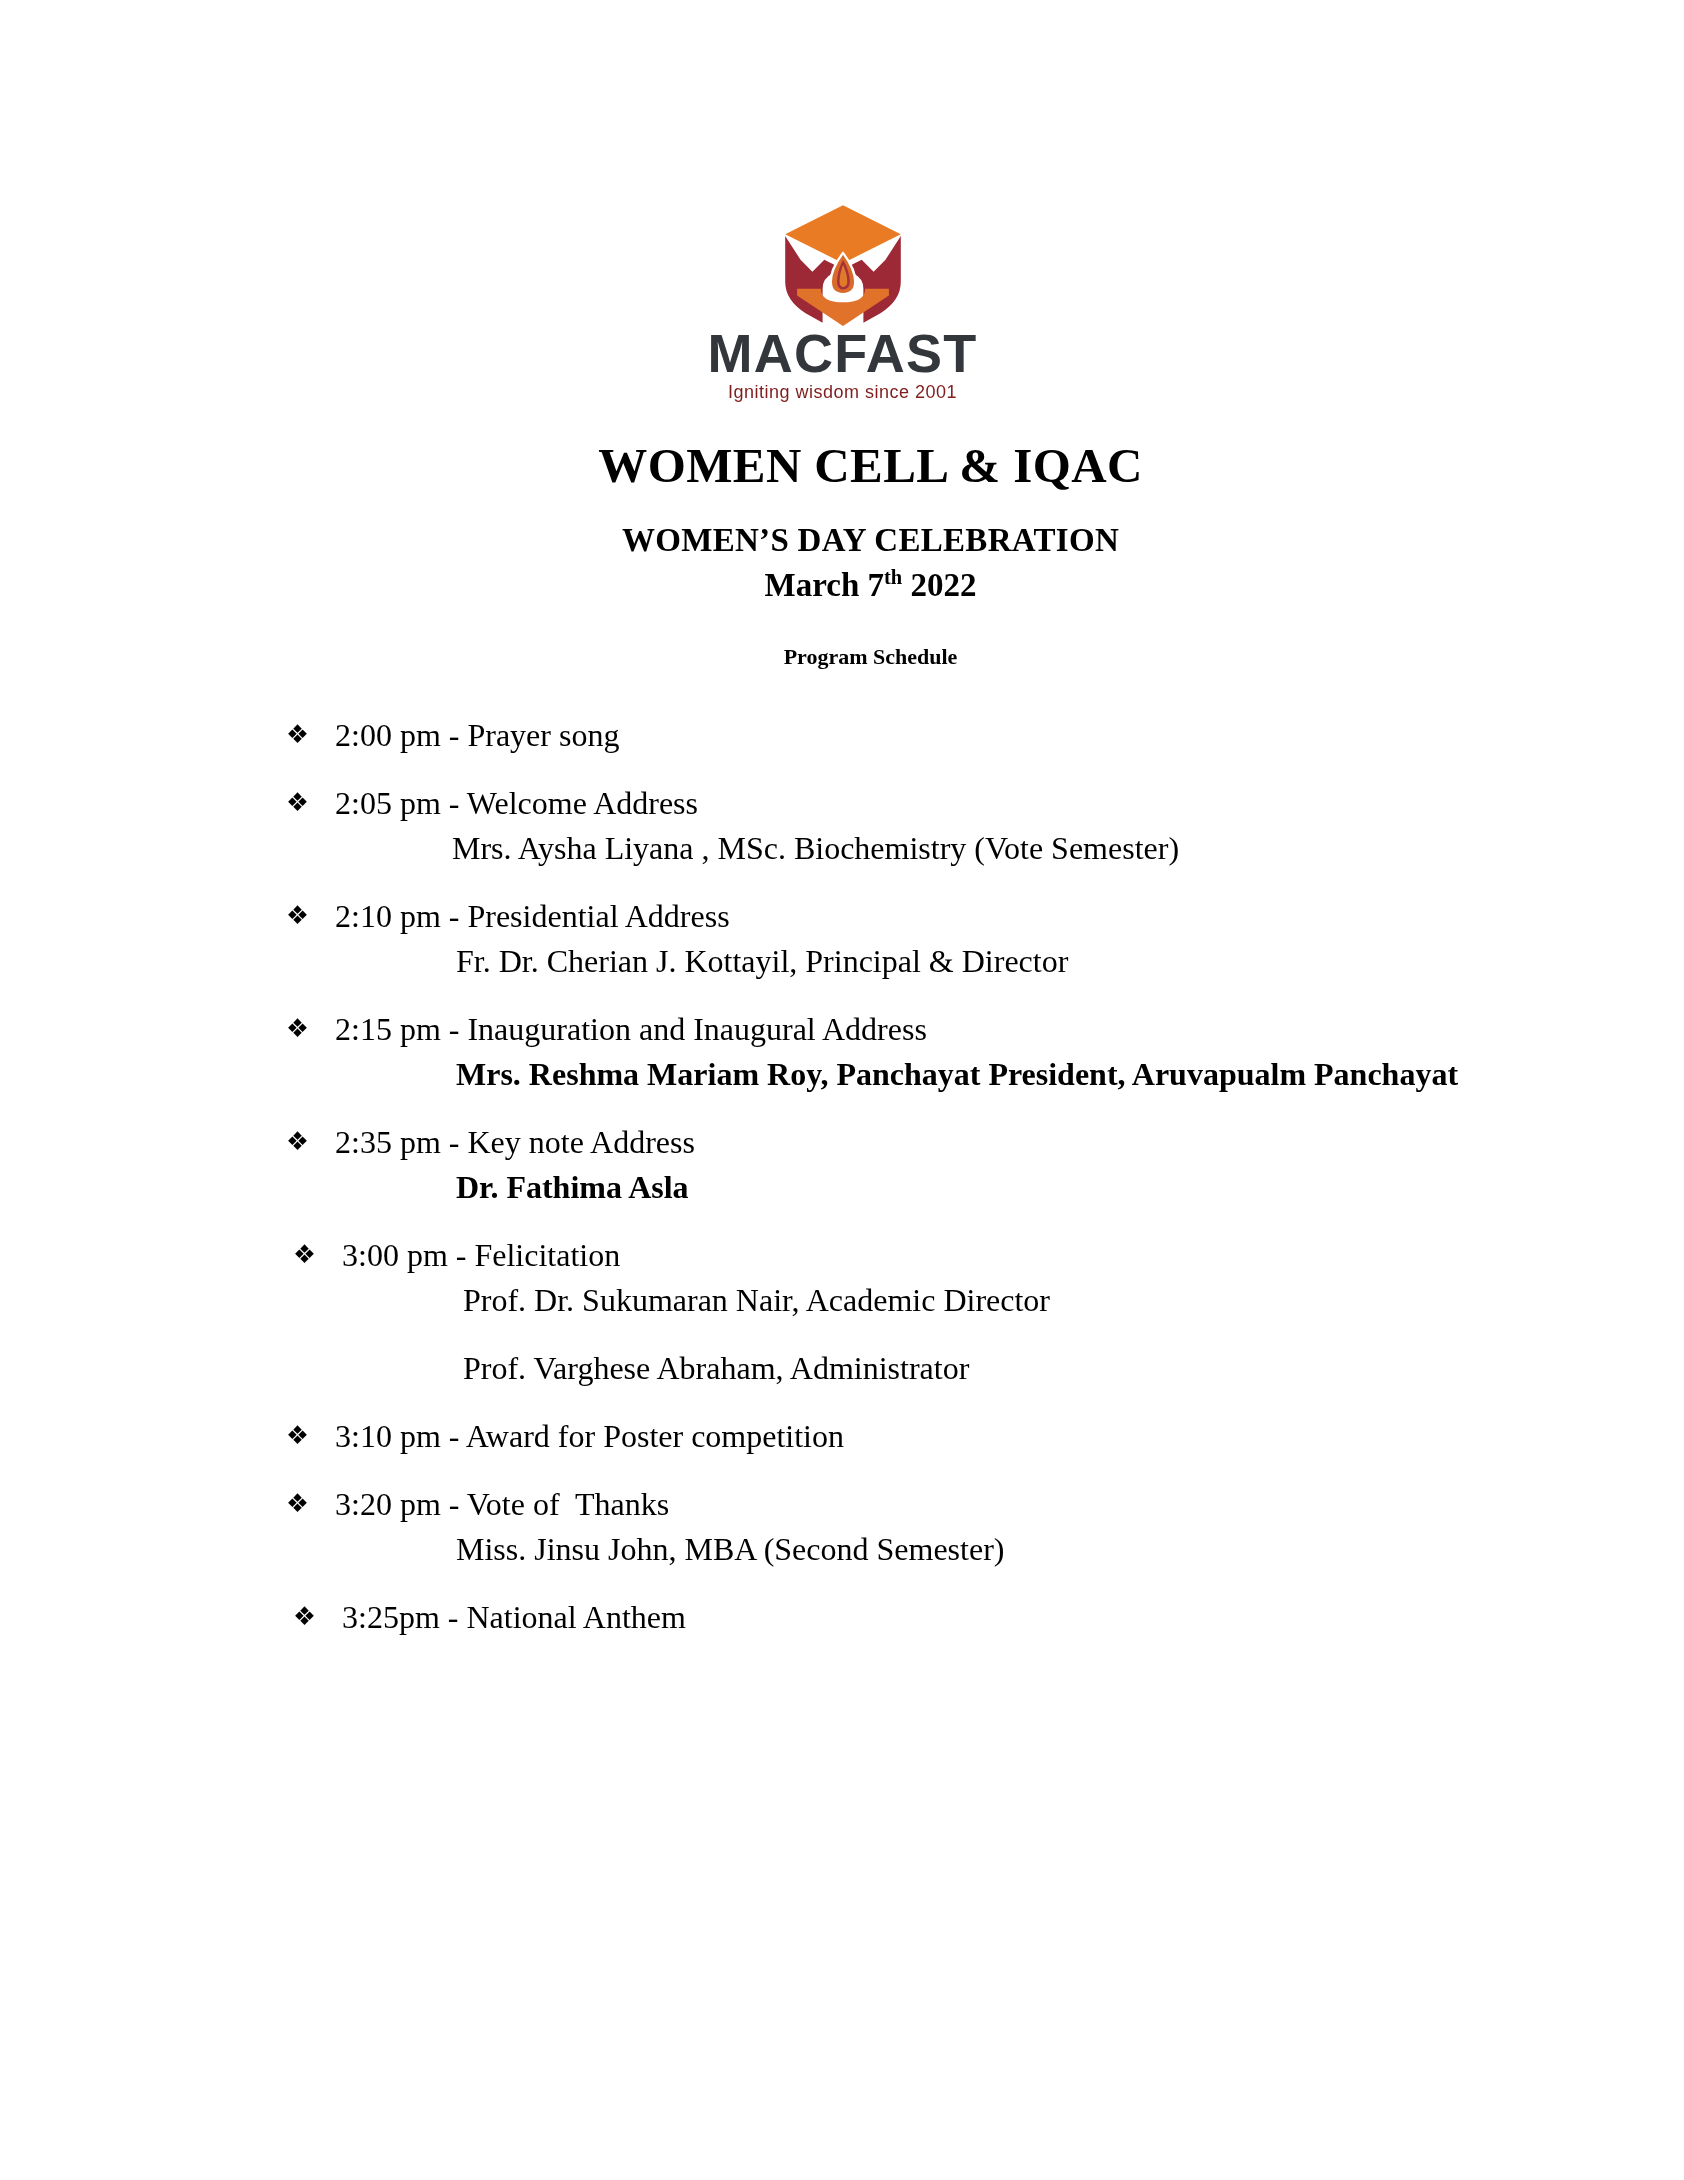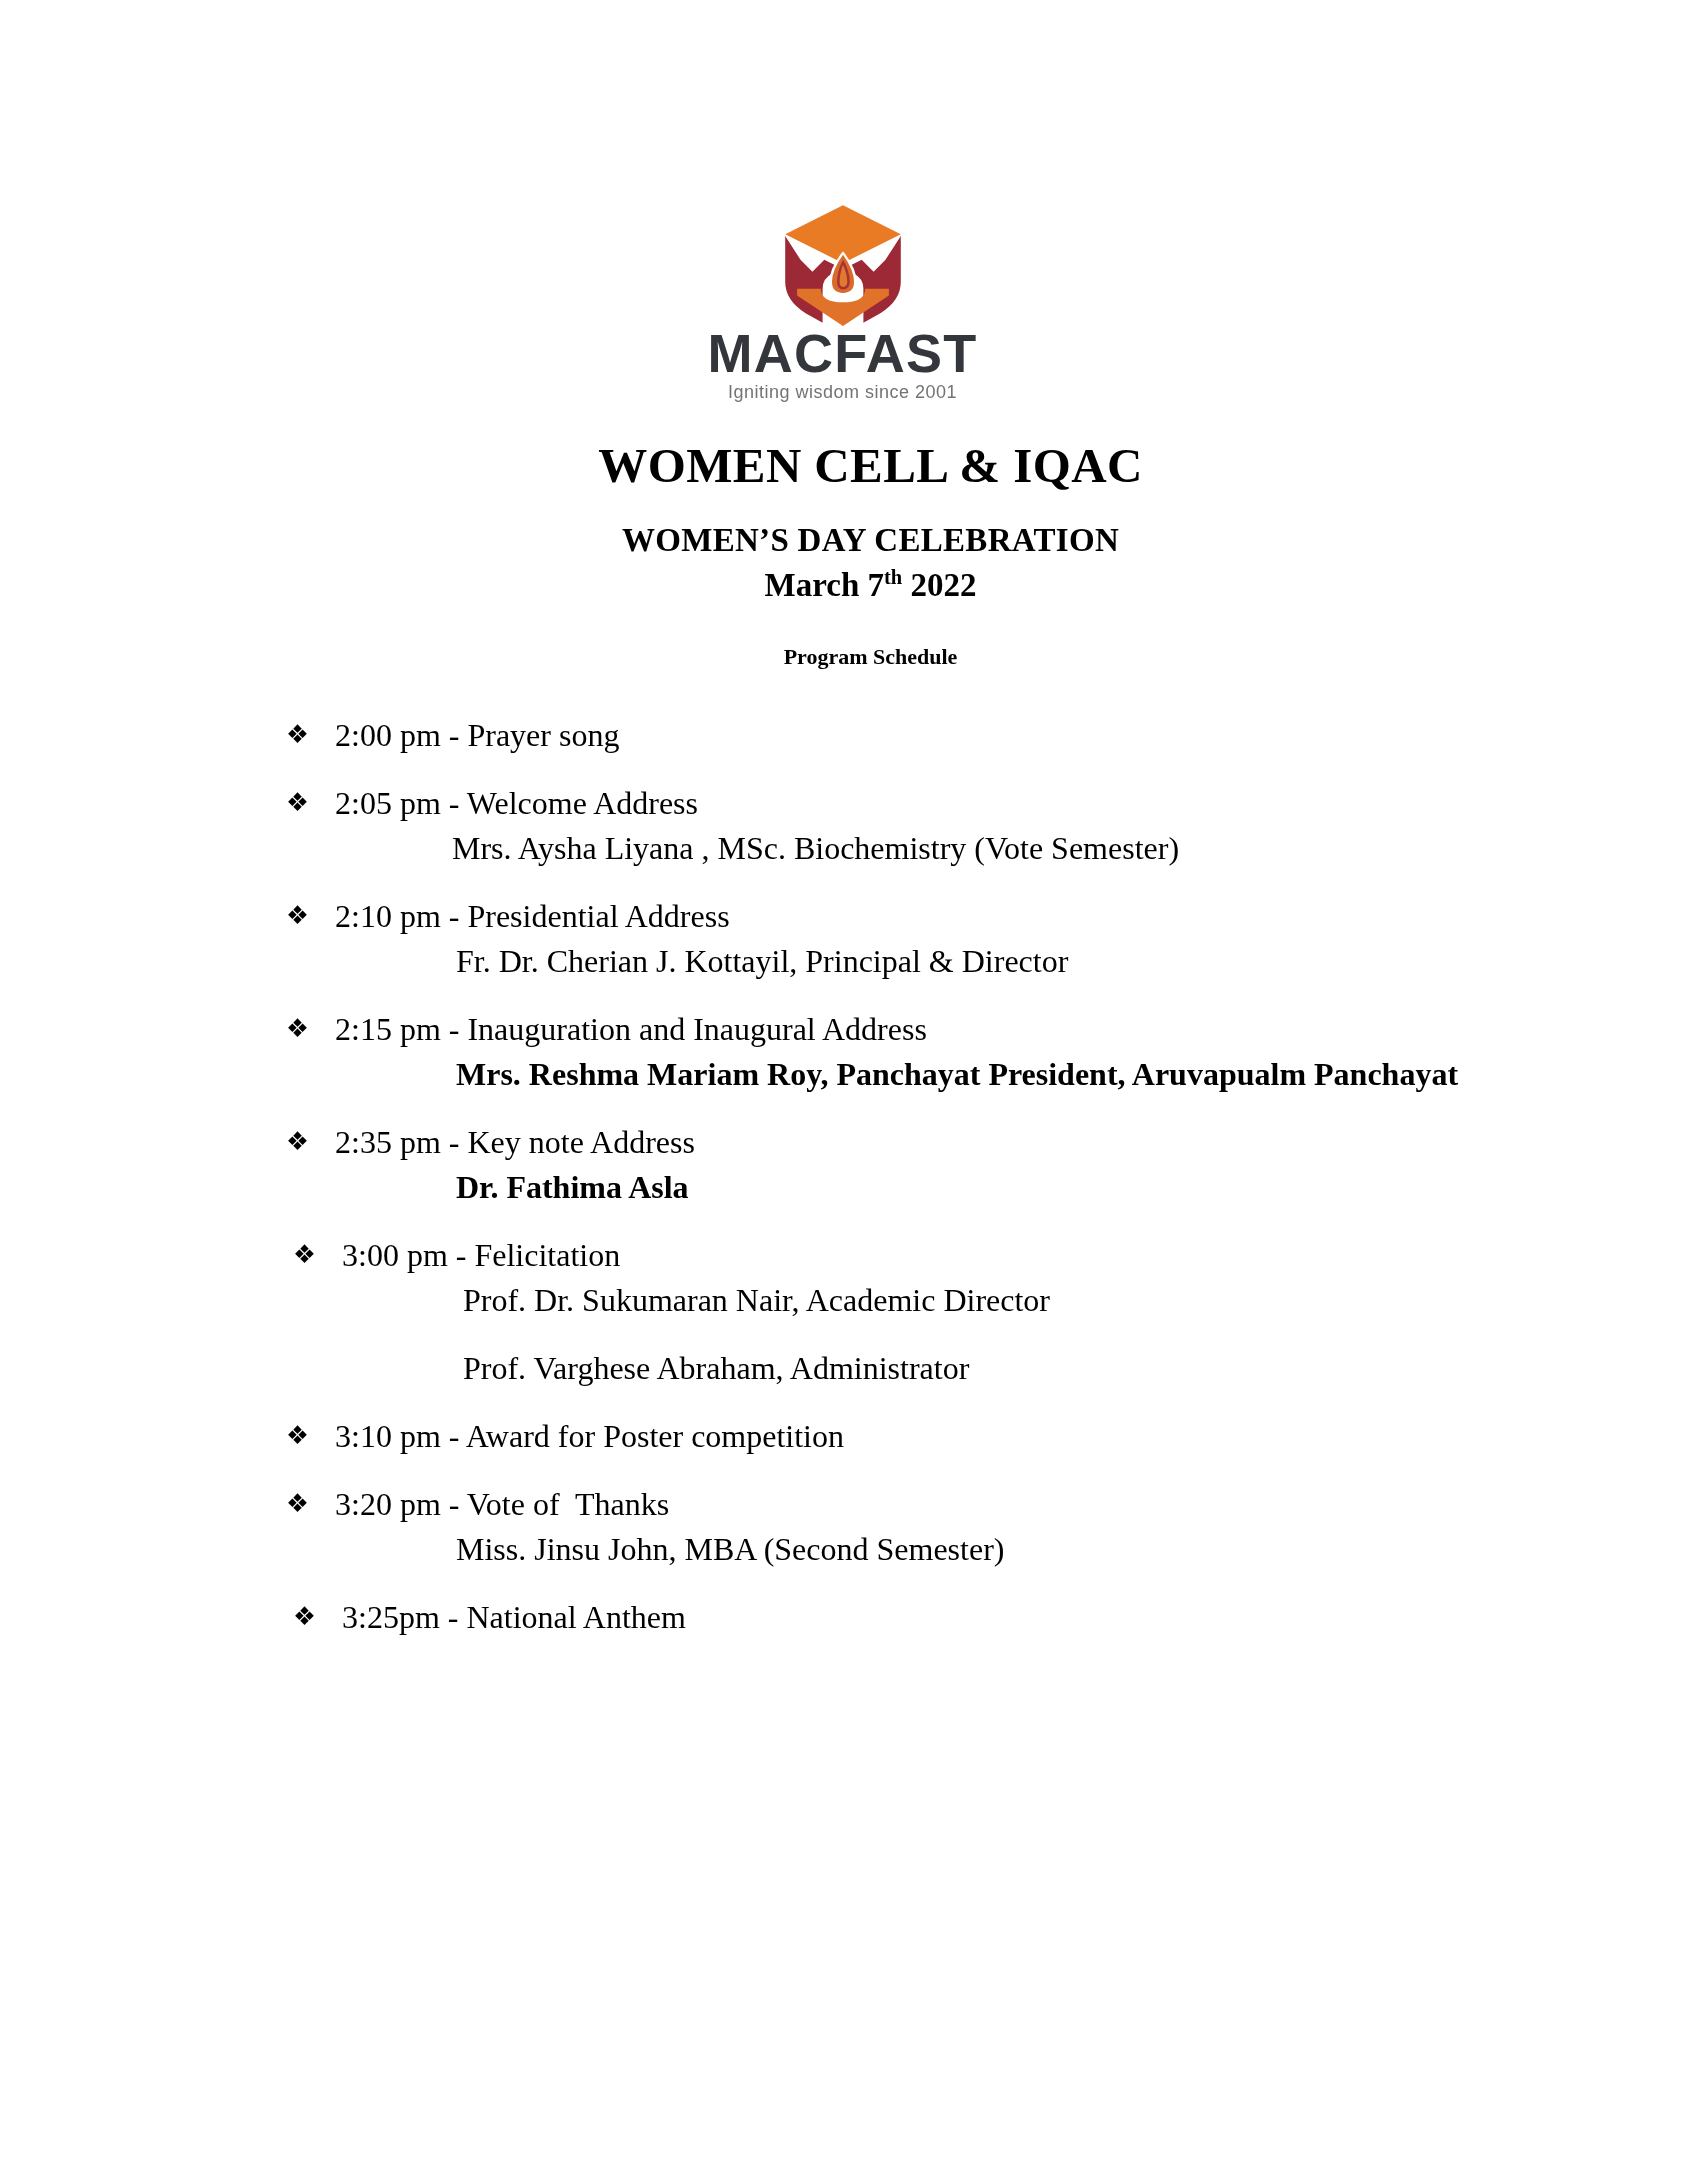--- a/index.html
+++ b/index.html
@@ -47,21 +47,21 @@
     line-height: 1.05;
     text-align: center;
   }
 
   .logo-tagline {
     margin-top: 1.7px;
     font-family: "Liberation Sans", "DejaVu Sans", sans-serif;
     font-weight: 400;
     font-size: 18px;
     letter-spacing: 0.5px;
-    color: #737373;
+    color: #7f1d1d;
     line-height: 1.1;
   }
 
   
   .heading-stack {
     position: absolute;
     top: 441px;
     left: 0;
     width: 100%;
     text-align: center;

